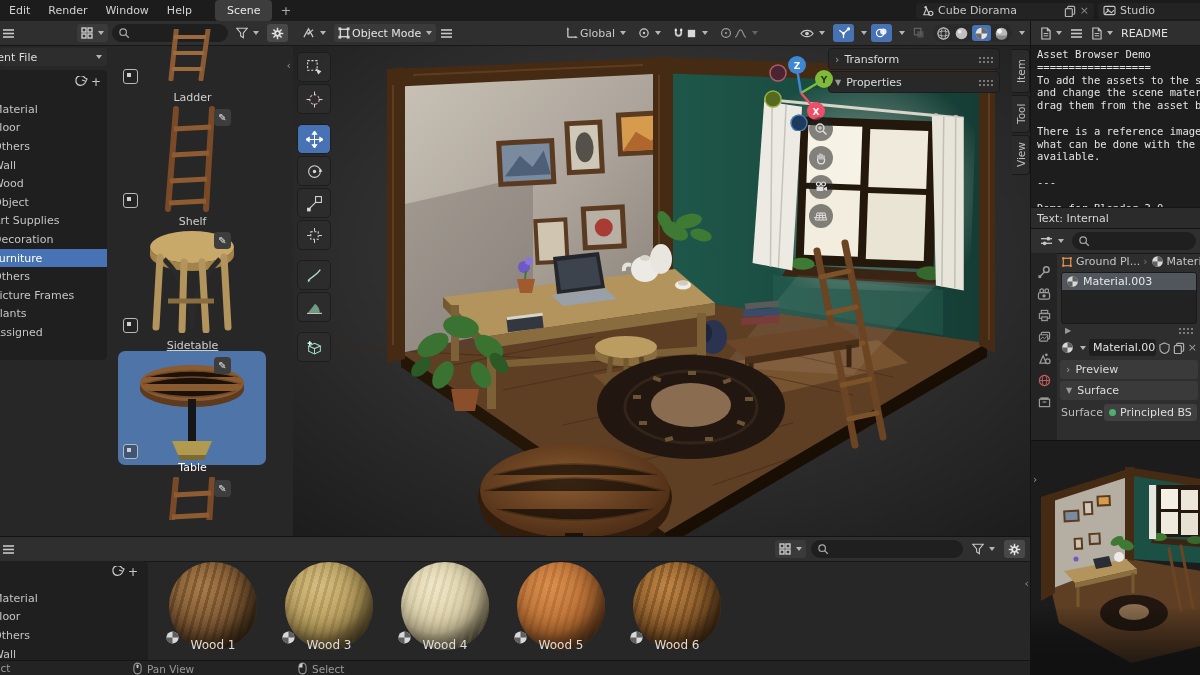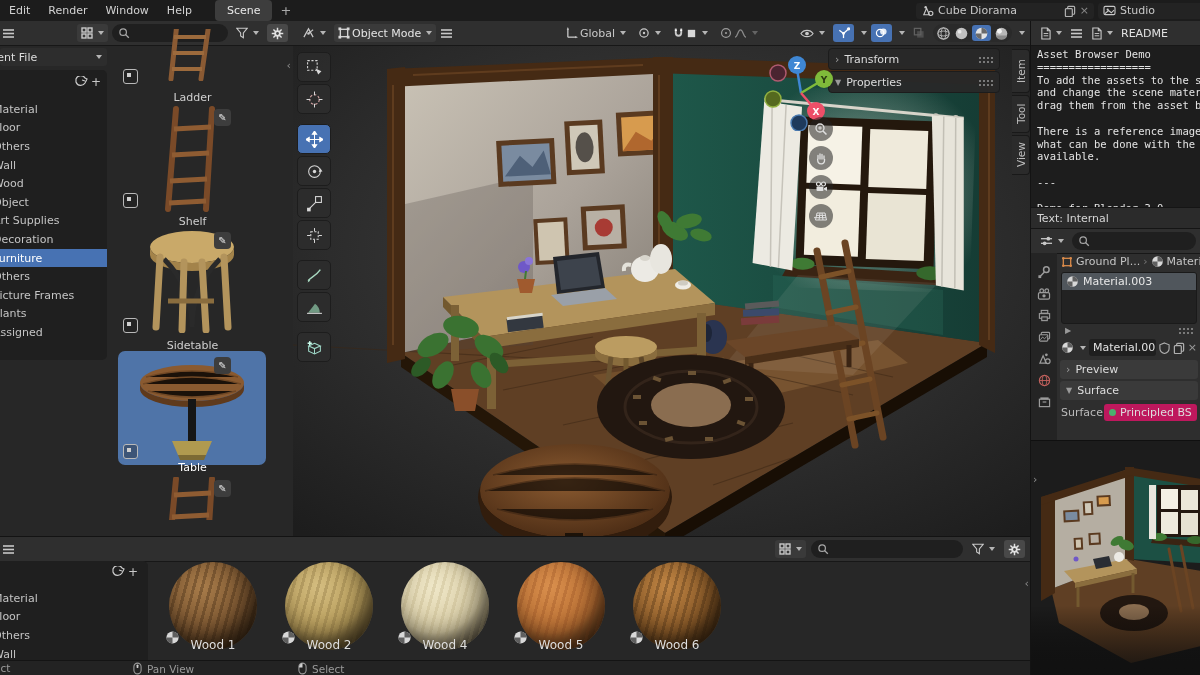--- a/index.html
+++ b/index.html
@@ -71,21 +71,21 @@
   #text-lines{position:absolute;left:6px;top:27px;right:0;font-family:"DejaVu Sans Mono","Liberation Mono",monospace;font-size:10.5px;line-height:12.8px;color:#e4e4e4;white-space:pre;overflow:hidden;height:160px;}
   #text-footer{position:absolute;left:0;bottom:0;width:170px;height:20px;background:#2b2b2b;border-top:1px solid #151515;display:flex;align-items:center;padding-left:6px;color:#d5d5d5;}
   #properties{position:absolute;left:0;top:207px;width:170px;height:212px;background:#2e2e2e;border-top:1px solid #151515;}
   #prop-tabs{position:absolute;left:0;top:24px;width:26px;bottom:0;background:#242424;display:flex;flex-direction:column;align-items:center;gap:9px;padding-top:12px;}
   #prop-main{position:absolute;left:26px;top:24px;right:0;bottom:0;}
   .prop-row{display:flex;align-items:center;gap:3px;padding:2px 4px;color:#c4c4c4;white-space:nowrap;overflow:hidden;}
   #slot-list{margin:2px 4px 0 4px;background:#222;border:1px solid #1a1a1a;border-radius:3px;height:50px;overflow:hidden;}
   #slot-row{height:17px;background:#50565c;display:flex;align-items:center;gap:4px;padding:0 4px;color:#e8e8e8;}
   #slot-foot{display:flex;align-items:center;justify-content:space-between;padding:2px 8px;color:#999;}
   .panel-hdr{margin:2px 3px;background:#3a3a3a;border-radius:3px;height:19px;display:flex;align-items:center;gap:5px;padding:0 6px;color:#dcdcdc;}
-  .val-btn{flex:1;height:17px;background:#be185d;border-radius:3px;display:flex;align-items:center;gap:4px;padding:0 5px;color:#ddd;overflow:hidden;white-space:nowrap;}
+  .val-btn{flex:1;height:17px;background:#404040;border-radius:3px;display:flex;align-items:center;gap:4px;padding:0 5px;color:#ddd;overflow:hidden;white-space:nowrap;}
   #mat-field{flex:1;height:17px;background:#1f1f1f;border-radius:3px;display:flex;align-items:center;padding:0 4px;color:#e2e2e2;overflow:hidden;white-space:nowrap;}
   #reference{position:absolute;left:0;top:419px;width:170px;height:235px;background:#181818;border-top:1px solid #101010;}
   #ref-collapse{position:absolute;left:2px;top:32px;color:#8d8d8d;z-index:3;}
 
   
   #bottom-panel{left:0;top:536px;width:1030px;height:124px;background:#272727;border-top:1px solid #131313;}
   #bp-sidebar{position:absolute;left:0;top:24px;width:148px;height:100px;background:#1f1f1f;border-radius:0 5px 0 0;overflow:hidden;}
   #bp-add{position:absolute;right:10px;top:4px;display:flex;align-items:center;gap:2px;color:#c9c9c9;}
   #bp-cats{position:absolute;left:0;top:28px;right:0;}
   #materials{position:absolute;left:148px;top:24px;right:0;height:100px;display:flex;gap:28px;padding-left:21px;overflow:hidden;}
@@ -299,21 +299,21 @@
             <path d="M20 32 Q48 60 48 100 M76 32 Q48 60 48 100" fill="none" stroke="#2a2a2a" stroke-width="5"></path>
             <g stroke="#b3945c" stroke-width="7" stroke-linecap="round">
               <line x1="16" y1="30" x2="12" y2="100"></line>
               <line x1="80" y1="30" x2="84" y2="100"></line>
               <line x1="40" y1="35" x2="38" y2="103"></line>
               <line x1="58" y1="35" x2="62" y2="103"></line>
             </g>
             <line x1="24" y1="74" x2="70" y2="74" stroke="#8a6d3e" stroke-width="5"></line>
           </svg>
         </div>
-        <div class="thumb-label" style="top:310px;">Sidetable</div>
+        <div class="thumb-label" style="top:310px;text-decoration:underline;">Sidetable</div>
         <span class="cbox" style="left:13px;top:289px"></span>
         <span class="pencil" style="left:104px;top:203px">✎</span>
         <div class="thumb-tile" style="top:322px;height:114px"></div>
         <div class="thumb-img" style="top:328px">
           <svg width="124" height="104" viewBox="0 0 124 104">
             <ellipse cx="62" cy="26" rx="52" ry="18" fill="#8a5a30"></ellipse>
             <path d="M10 26 a52 18 0 0 0 104 0 l0 6 a52 18 0 0 1 -104 0 Z" fill="#5f3a1c"></path>
             <g stroke="#6b4423" stroke-width="1.5" opacity=".8">
               <path d="M16 20 q46 -12 92 0"></path>
               <path d="M13 27 q49 -14 98 0"></path>
@@ -1224,21 +1224,21 @@
   </div>
   <div class="mat-item">
     <div class="sphere" style="background:repeating-linear-gradient(105deg, rgba(0,0,0,0) 0 5px, #8a734059 5px 8px), radial-gradient(circle at 38% 28%, #d4bd80, #b79c5a 55%, #191007 100%);"></div>
     <span class="mat-badge">
             <svg width="15" height="15" viewBox="0 0 16 16">
               <circle cx="8" cy="8" r="6.5" fill="#d8d8d8"></circle>
               <path d="M8 1.5 A6.5 6.5 0 0 1 14.5 8 L8 8 Z" fill="#5f5f5f"></path>
               <path d="M8 14.5 A6.5 6.5 0 0 1 1.5 8 L8 8 Z" fill="#5f5f5f"></path>
             </svg>
           </span>
-    <div class="mat-label">Wood 2</div>
+    <div class="mat-label">Wood 3</div>
   </div>
   <div class="mat-item">
     <div class="sphere" style="background:repeating-linear-gradient(105deg, rgba(0,0,0,0) 0 5px, #c2b48859 5px 8px), radial-gradient(circle at 38% 28%, #efe7c8, #d9cda6 55%, #191007 100%);"></div>
     <span class="mat-badge">
             <svg width="15" height="15" viewBox="0 0 16 16">
               <circle cx="8" cy="8" r="6.5" fill="#d8d8d8"></circle>
               <path d="M8 1.5 A6.5 6.5 0 0 1 14.5 8 L8 8 Z" fill="#5f5f5f"></path>
               <path d="M8 14.5 A6.5 6.5 0 0 1 1.5 8 L8 8 Z" fill="#5f5f5f"></path>
             </svg>
           </span>

